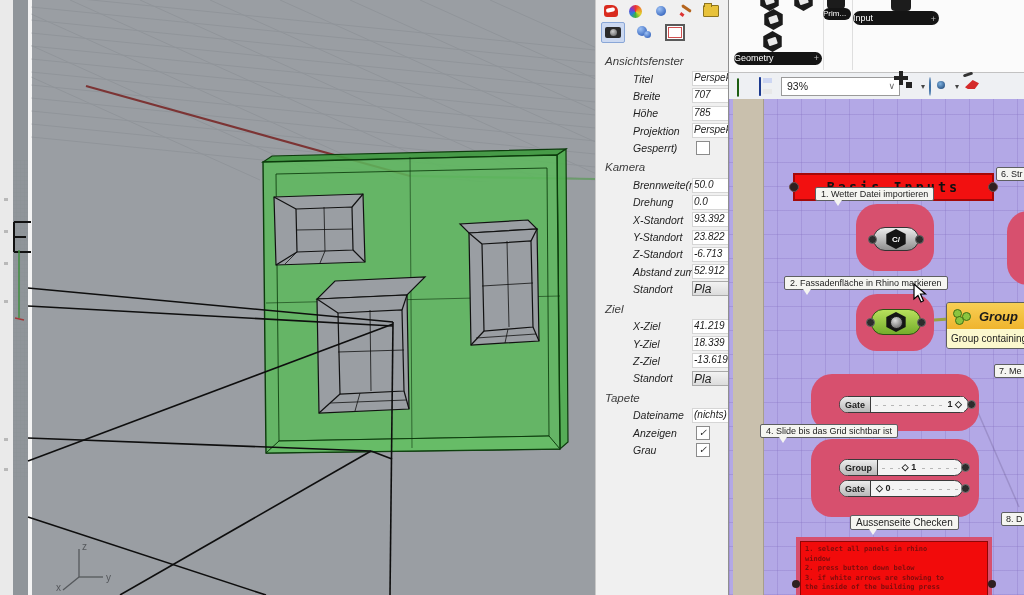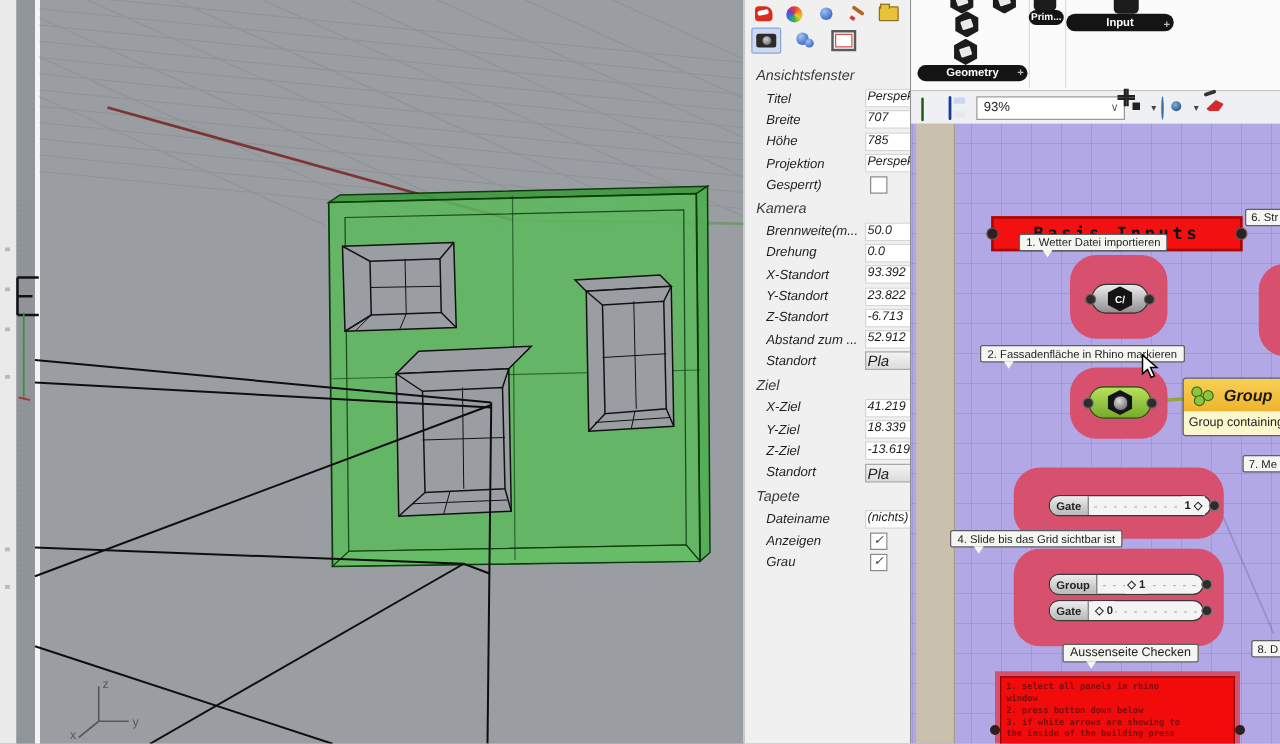--- a/index.html
+++ b/index.html
@@ -11,21 +11,21 @@
   #props-panel{position:absolute;left:595px;top:0;width:133px;height:595px;
     background:#f0f0f0;border-left:1px solid #c8c8c8;}
   .ptabs{position:absolute;left:6px;top:2px;display:flex;gap:8px;align-items:center;height:18px;}
   .ptab-ico{width:17px;height:15px;display:flex;align-items:center;justify-content:center;}
   .ptools{position:absolute;left:5px;top:21px;display:flex;gap:7px;align-items:center;height:22px;}
   .ptool{width:22px;height:19px;display:flex;align-items:center;justify-content:center;border:1px solid transparent;border-radius:2px;}
   .ptool.sel{background:#ccd9f1;border-color:#8aa7d7;}
   #props-rows{position:absolute;left:0;top:50px;right:0;font-style:italic;}
   .psection{height:20px;line-height:22px;padding-left:9px;font-size:11.5px;color:#3c3c3c;}
   .prow{height:17.3px;display:flex;align-items:center;}
-  .plabel{flex:1;padding-left:17px;font-size:10.5px;color:#1f1f1f;white-space:nowrap;overflow:hidden;}
+  .plabel{flex:1;padding-left:37px;font-size:10.5px;color:#1f1f1f;white-space:nowrap;overflow:hidden;}
   .pvalue{width:33px;height:13px;background:#fff;border:1px solid #d6d6d6;font-size:10px;
     color:#1c1c1c;padding:0 1px;white-space:nowrap;overflow:hidden;}
   .pbutton{width:33px;height:13px;background:linear-gradient(#f2f2f2,#dcdcdc);border:1px solid #a9a9a9;
     font-size:12px;color:#1c1c1c;padding:0 1px;white-space:nowrap;overflow:hidden;}
   .pcheck{width:12px;height:12px;background:#fff;border:1px solid #8b8b8b;font-size:10px;line-height:11px;
     text-align:center;color:#333;margin-right:19px;}
   .sphere-blue{width:10px;height:10px;border-radius:50%;background:radial-gradient(circle at 35% 30%,#9ec2f5,#1d4fb0);}
   .sphere-blue.small{width:7px;height:7px;margin-left:-3px;margin-top:5px;}
   .color-wheel{width:13px;height:13px;border-radius:50%;
     background:conic-gradient(#e33,#ee8a2a,#ddd22b,#3db53d,#2a7fd8,#7a3bd0,#e33);}
@@ -41,22 +41,22 @@
   .vp-ico{width:16px;height:13px;background:#fff;border:2px solid #5a5a5a;position:relative;}
   .vp-ico::before{content:"";position:absolute;left:1px;top:1px;right:1px;bottom:1px;border:1px solid #d05050;}
 
   
   #gh-window{position:absolute;left:728px;top:0;width:296px;height:595px;background:#fbfbfb;border-left:1px solid #8f8f8f;}
   #gh-palette{position:absolute;left:0;top:0;width:296px;height:72px;background:#fbfbfb;border-bottom:1px solid #c2c2c2;}
   .pal-div{position:absolute;top:0;width:1px;height:70px;background:#dedede;}
   .hex{position:absolute;width:21px;height:21px;background:#1b1b1b;
     clip-path:polygon(50% 0,94% 25%,94% 75%,50% 100%,6% 75%,6% 25%);}
   .hex::after{content:"";position:absolute;left:6px;top:7px;width:9px;height:7px;background:#e9e9e9;transform:rotate(-18deg);border-radius:1px;}
-  .pal-tab{position:absolute;background:#141414;color:#fff;border-radius:7px;text-align:center;
-    font-size:9px;line-height:13px;white-space:nowrap;overflow:hidden;font-weight:bold;}
+  .pal-tab{position:absolute;background:#141414;color:#fff;border-radius:7px;
+    font-size:9px;line-height:13px;white-space:nowrap;overflow:hidden;}
   .pal-plus{position:absolute;right:3px;top:0;font-size:9px;color:#bbb;}
   .pal-stub{position:absolute;top:0;background:#1c1c1c;border-radius:0 0 4px 4px;}
   #gh-toolbar{position:absolute;left:0;top:73px;width:296px;height:26px;background:#eef0f3;border-bottom:1px solid #cdcdcd;}
   .combo{position:absolute;left:52px;top:4px;width:112px;height:17px;background:#fff;border:1px solid #9a9a9a;
     font-size:10.5px;color:#222;line-height:17px;padding-left:5px;}
   .combo .arr{position:absolute;right:4px;top:0;color:#666;font-size:9px;}
   .caret{position:absolute;top:9px;font-size:8px;color:#444;}
 
   #gh-canvas{position:absolute;left:0;top:99px;width:296px;height:496px;background-color:#b3a8e6;
     background-image:repeating-linear-gradient(0deg,rgba(126,104,189,0.28) 0 1px,transparent 1px 24px),

